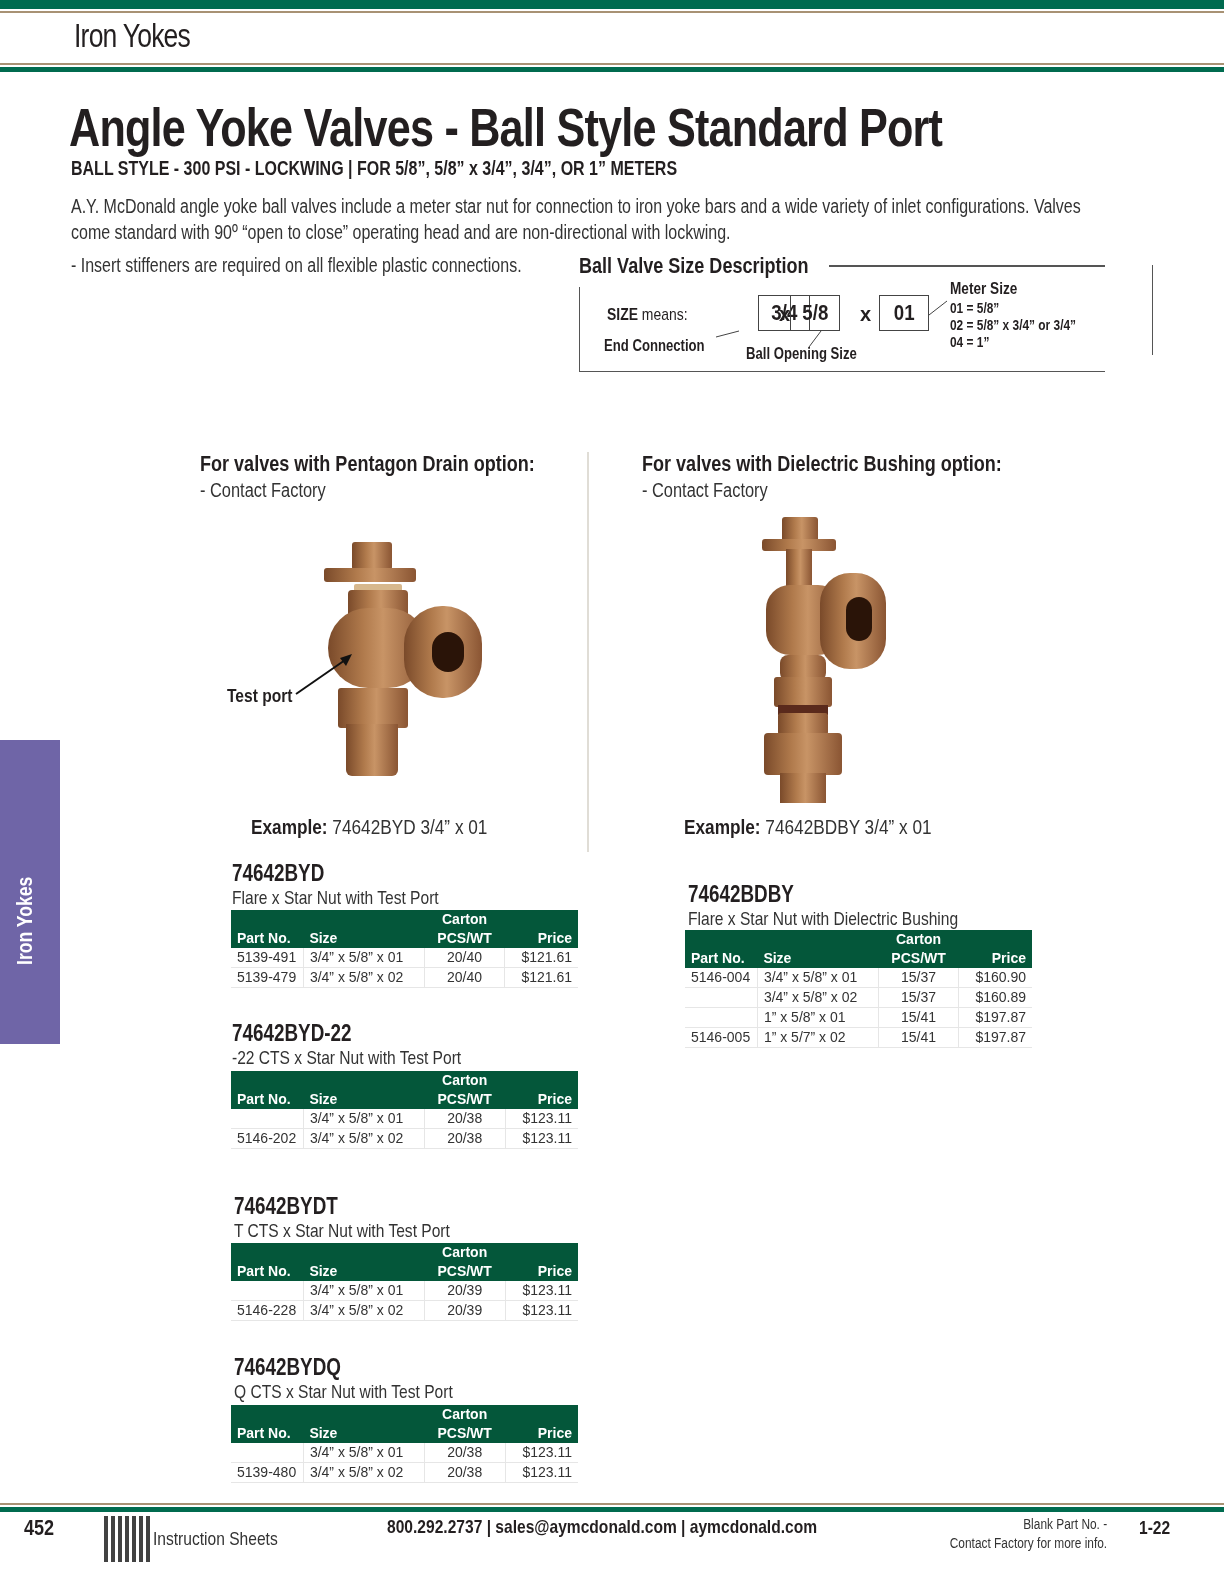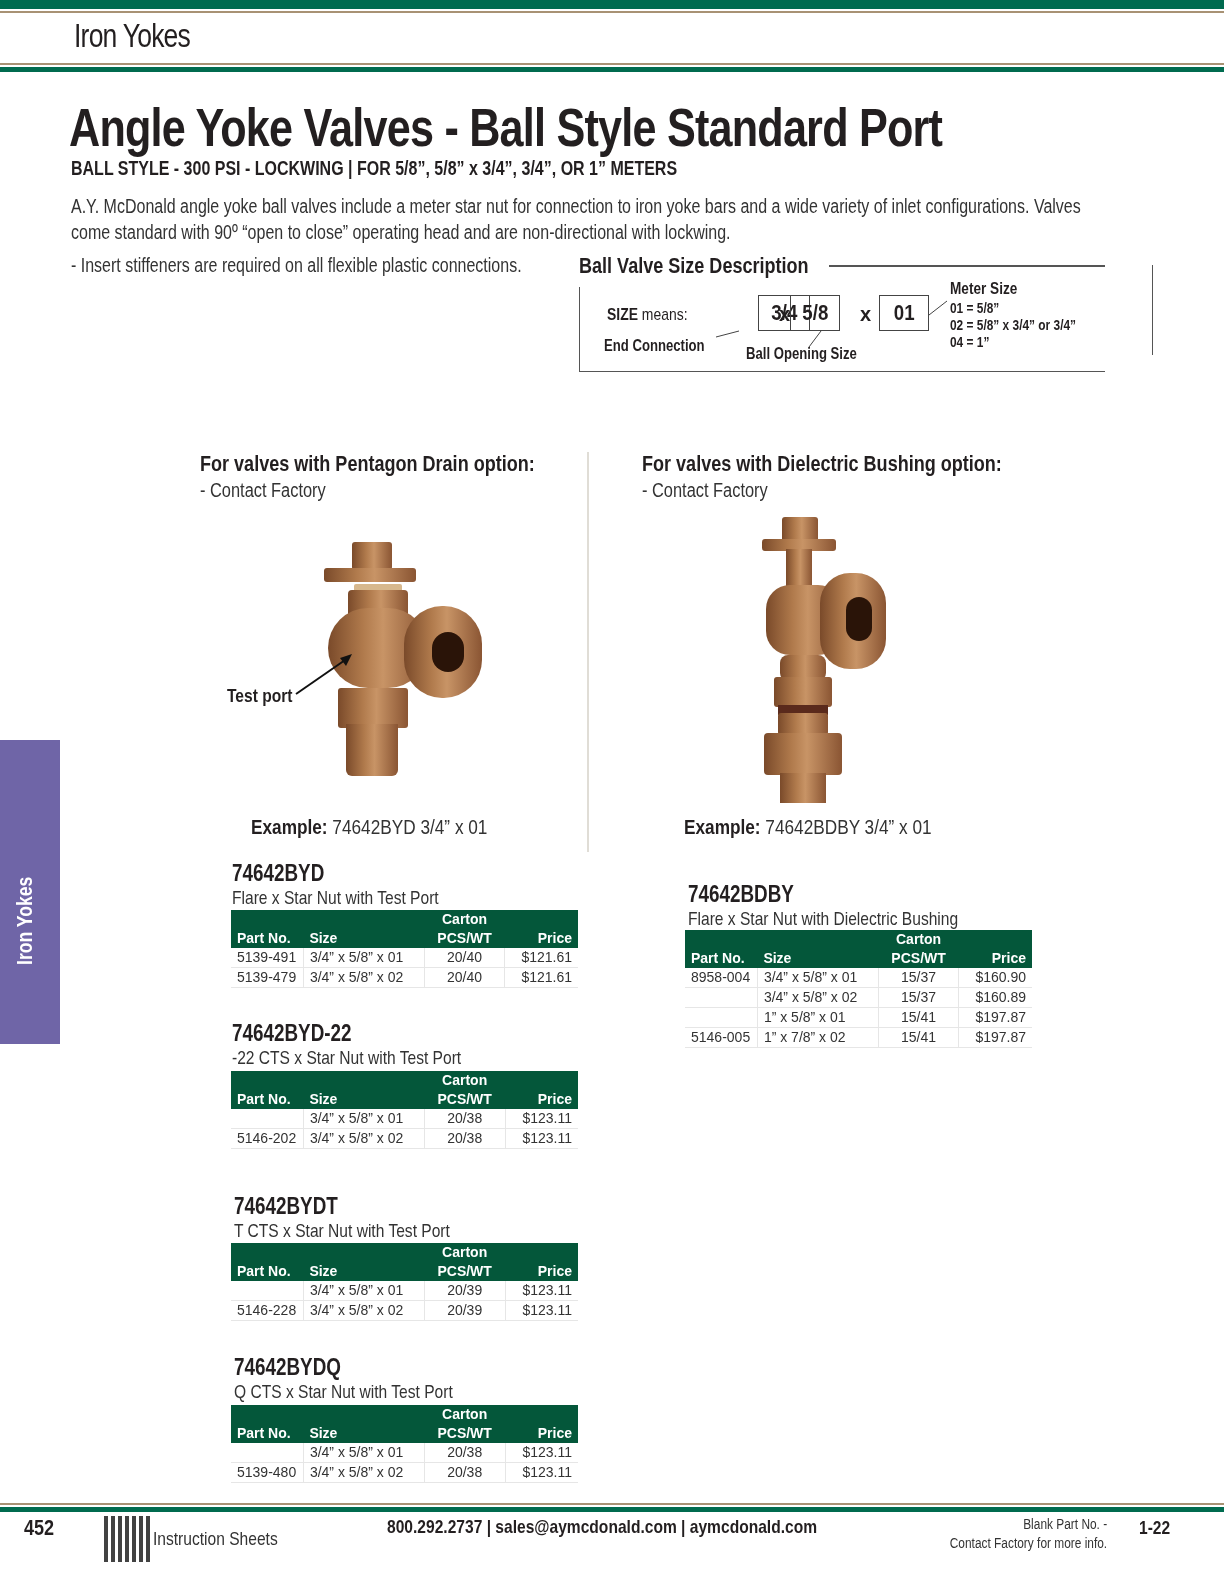--- a/index.html
+++ b/index.html
@@ -291,40 +291,40 @@
       </tr>
     <tr>
         <th class="c-part">Part No.</th>
         <th class="c-size">Size</th>
         <th class="c-carton">PCS/WT</th>
         <th class="c-price">Price</th>
       </tr>
   </thead>
   <tbody>
     <tr>
-        <td class="c-part">8958-004</td>
+        <td class="c-part">5146-004</td>
         <td class="c-size">3/4” x 5/8” x 01</td>
         <td class="c-carton">15/37</td>
         <td class="c-price">$160.90</td>
       </tr>
     <tr>
         <td class="c-part"></td>
         <td class="c-size">3/4” x 5/8” x 02</td>
         <td class="c-carton">15/37</td>
         <td class="c-price">$160.89</td>
       </tr>
     <tr>
         <td class="c-part"></td>
         <td class="c-size">1” x 5/8” x 01</td>
         <td class="c-carton">15/41</td>
         <td class="c-price">$197.87</td>
       </tr>
     <tr>
         <td class="c-part">5146-005</td>
-        <td class="c-size">1” x 7/8” x 02</td>
+        <td class="c-size">1” x 5/7” x 02</td>
         <td class="c-carton">15/41</td>
         <td class="c-price">$197.87</td>
       </tr>
   </tbody>
 </table>
 
 <div class="abs sidetab">
   <div class="lbl">Iron Yokes</div>
 </div>
 

